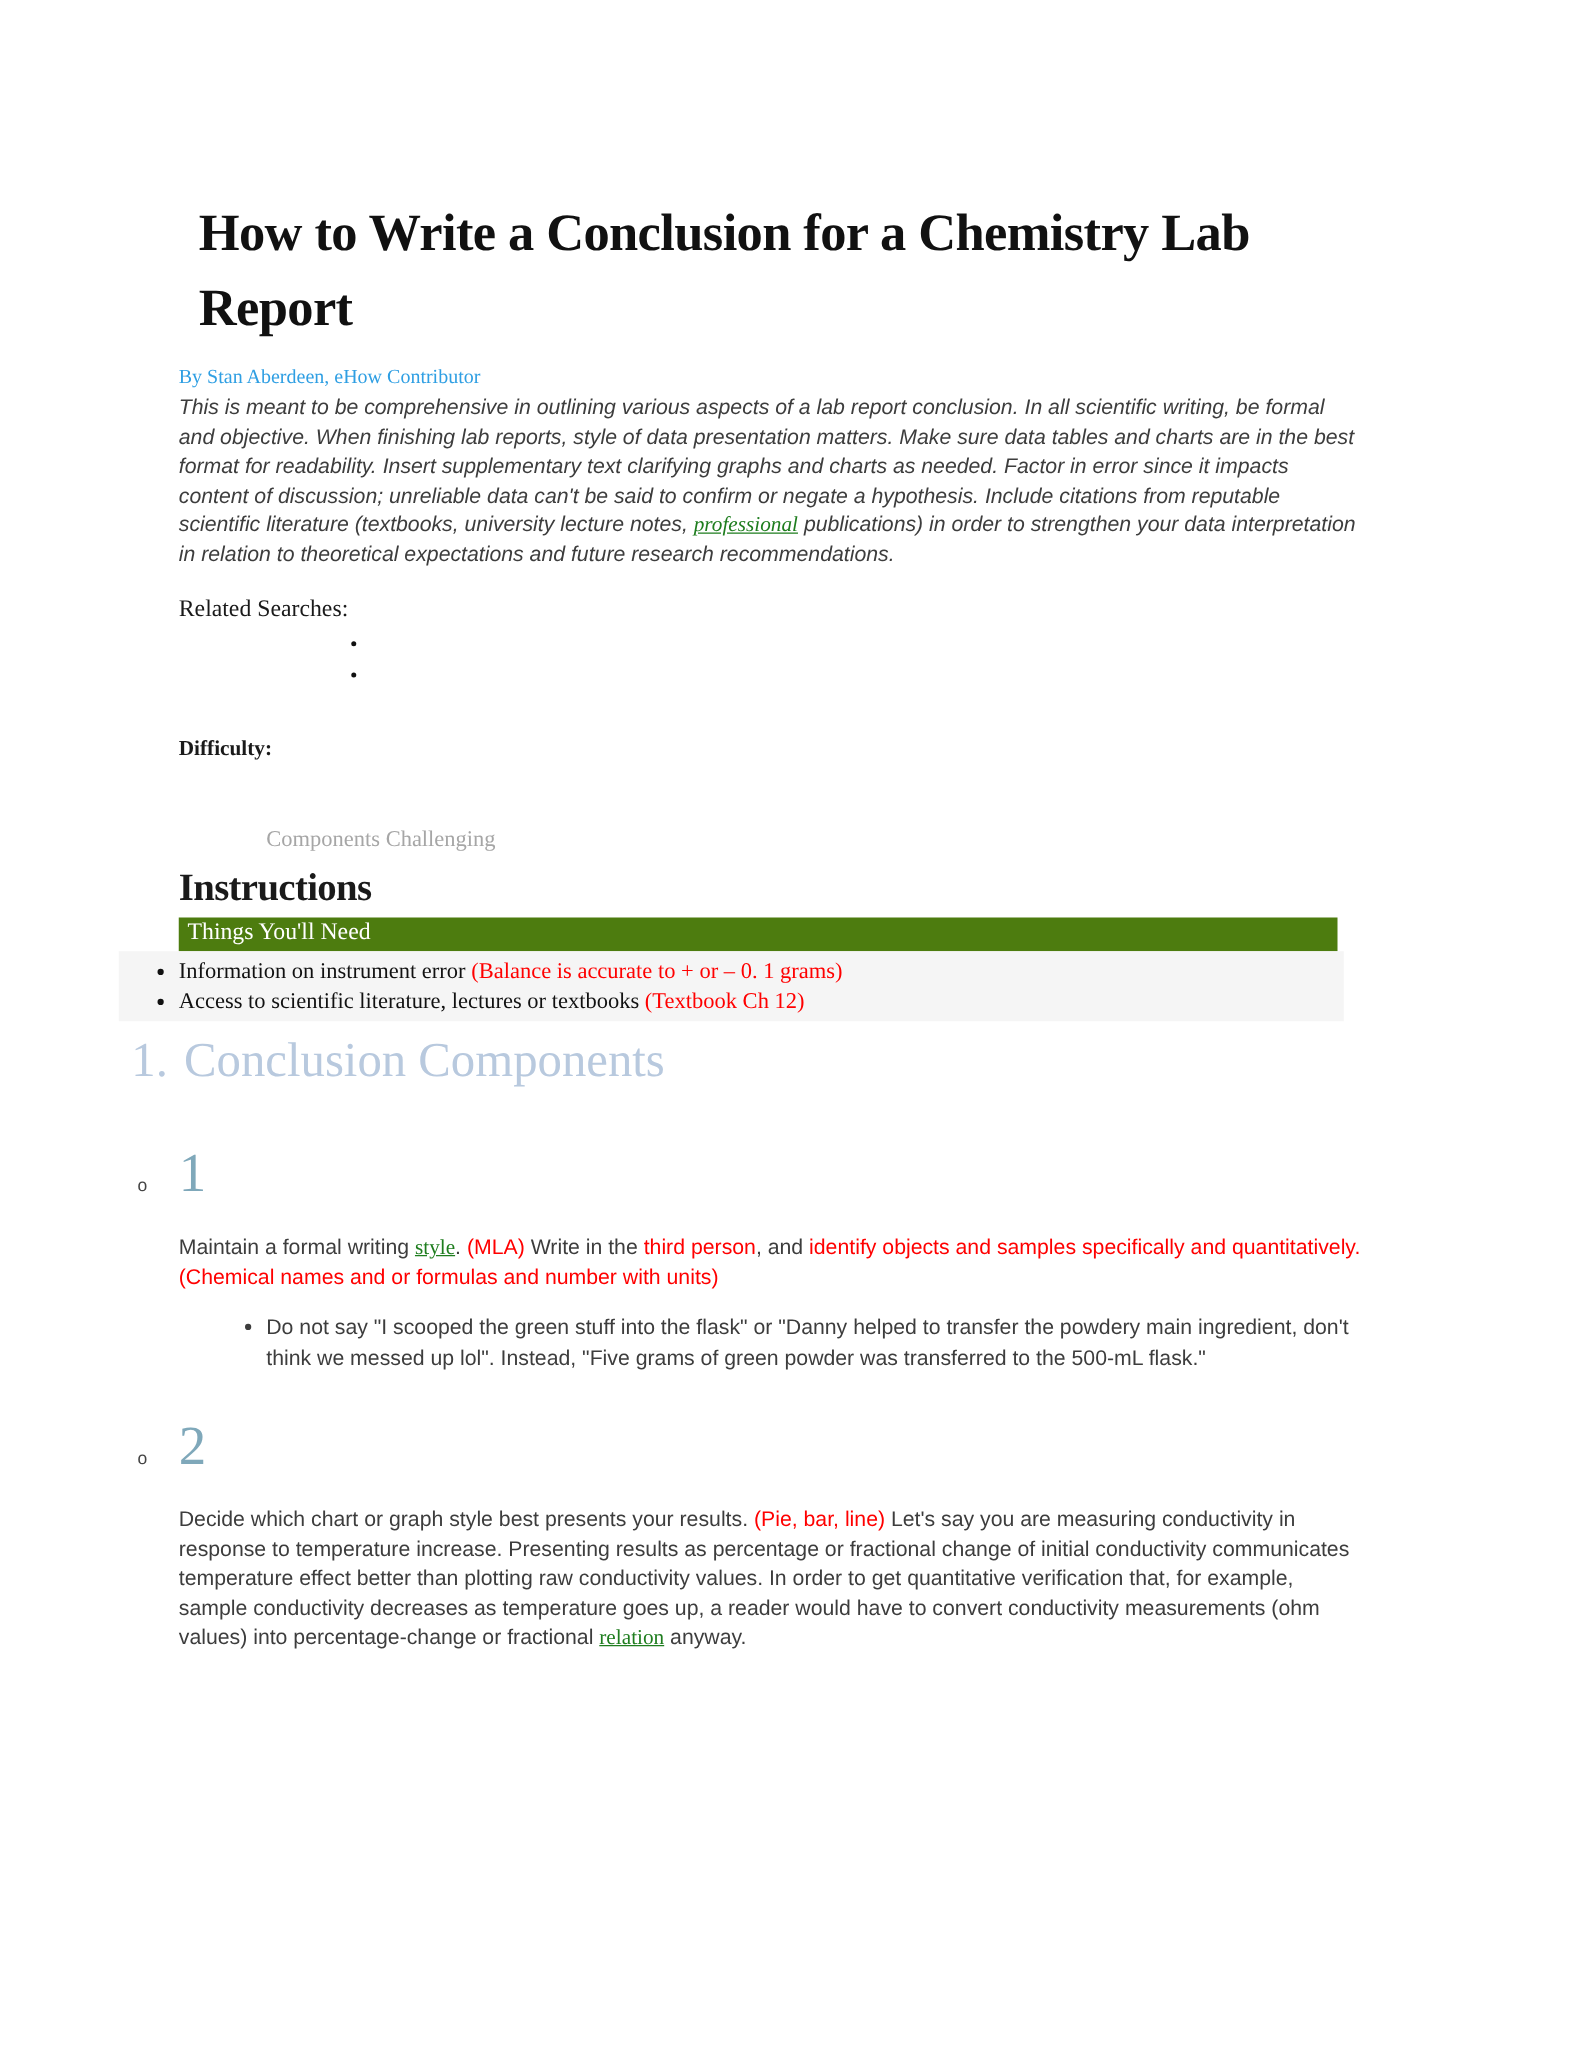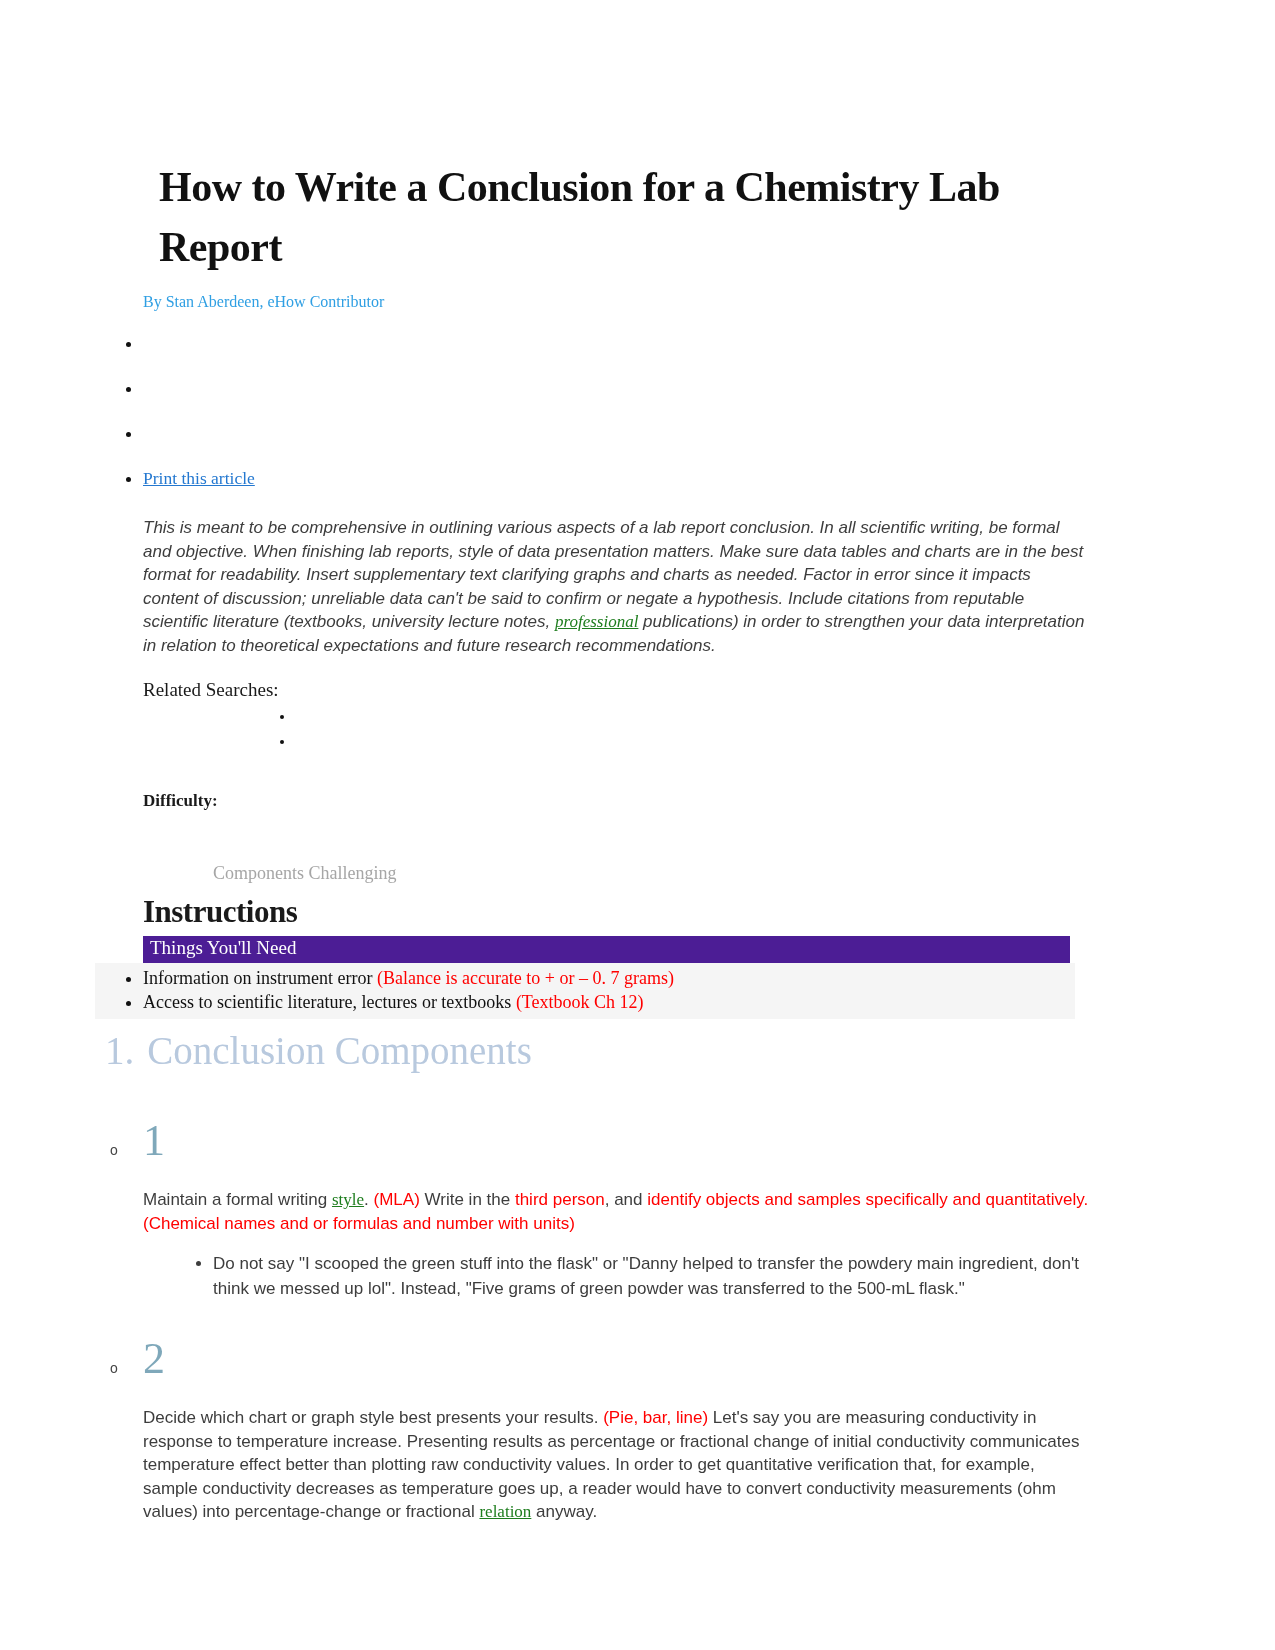--- a/index.html
+++ b/index.html
@@ -40,21 +40,21 @@
 
   .difficulty-label { margin-top:32px; font-size:17px; font-weight:700; }
   .difficulty-value { margin:52px 0 0 70px; font-size:18px; color:#a6a6a6; }
 
   h2.instructions {
     margin:10px 0 0 0; font-weight:700; font-size:31px; color:#1a1a1a;
     letter-spacing:-0.5px;
   }
 
   .things-header {
-    margin-top:6px; width:927px; background:#4c1d95; color:#ffffff;
+    margin-top:6px; width:927px; background:#4d7c0f; color:#ffffff;
     font-size:19px; padding:1px 0 4px 7px;
   }
   .things-list {
     background:#f5f5f5; margin-left:-48px; width:980px; padding:4px 0 5px 48px;
   }
   .things-list ul { list-style:disc; margin:0 0 0 -26px; padding-left:26px; }
   .things-list li { font-size:18px; line-height:23.5px; color:#111; }
 
   h2.section-heading {
     margin:9px 0 0 -38px; font-weight:400; font-size:39px; color:#b8c9de;
@@ -81,47 +81,41 @@
 </head>
 <body>
 
 <div class="page">
   <div class="content">
 
     <h1 class="title">How to Write a Conclusion for a Chemistry Lab Report</h1>
 
     <div class="byline">By Stan Aberdeen, eHow Contributor</div>
 
-    <ul class="top-bullets">
-      <li></li>
-      <li></li>
-      <li></li>
-      <li><a class="print-link">Print this article</a></li>
-    </ul>
 
     <p class="intro body-sans"><span>This is meant to be comprehensive in outlining various aspects of a lab report conclusion. In all scientific writing, be formal and objective. When finishing lab reports, style of data presentation matters. Make sure data tables and charts are in the best format for readability. Insert supplementary text clarifying graphs and charts as needed. Factor in error since it impacts content of discussion; unreliable data can't be said to confirm or negate a hypothesis. Include citations from reputable scientific literature (textbooks, university lecture notes, </span><a class="green-link">professional</a><span> publications) in order to strengthen your data interpretation in relation to theoretical expectations and future research recommendations.</span></p>
 
     <div class="related-label">Related Searches:</div>
 
     <ul class="related-bullets">
       <li></li>
       <li></li>
     </ul>
 
     <div class="difficulty-label">Difficulty:</div>
 
     <div class="difficulty-value">Components Challenging</div>
 
     <h2 class="instructions">Instructions</h2>
 
     <div class="things-header">Things You'll Need</div>
 
     <div class="things-list">
       <ul>
-        <li><span>Information on instrument error </span><span class="red">(Balance is accurate to + or – 0. 7 grams)</span></li>
+        <li><span>Information on instrument error </span><span class="red">(Balance is accurate to + or – 0. 1 grams)</span></li>
         <li><span>Access to scientific literature, lectures or textbooks </span><span class="red">(Textbook Ch 12)</span></li>
       </ul>
     </div>
 
     <h2 class="section-heading">
       <span class="section-number">1.</span><span>Conclusion Components</span>
     </h2>
 
     <div class="step step1">
       <div class="step-header">

